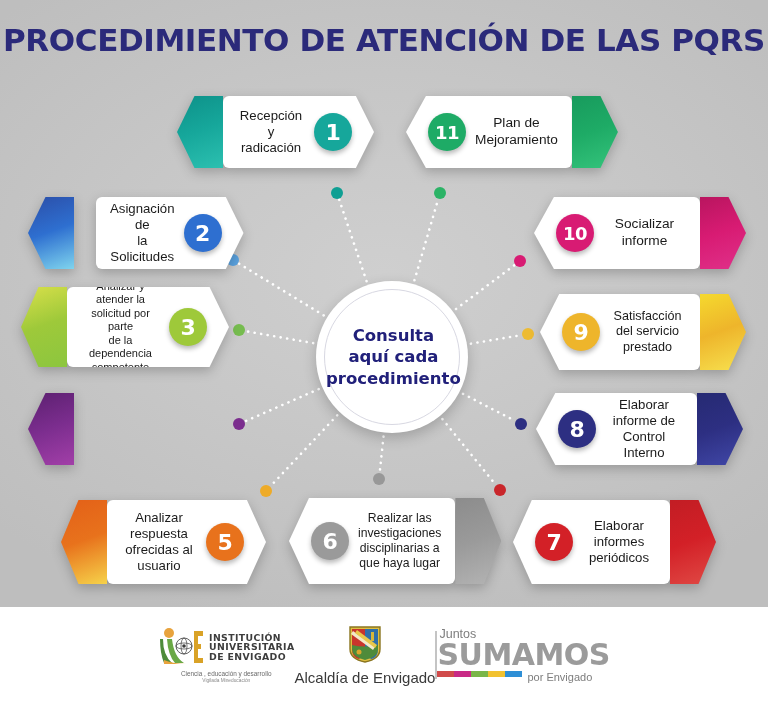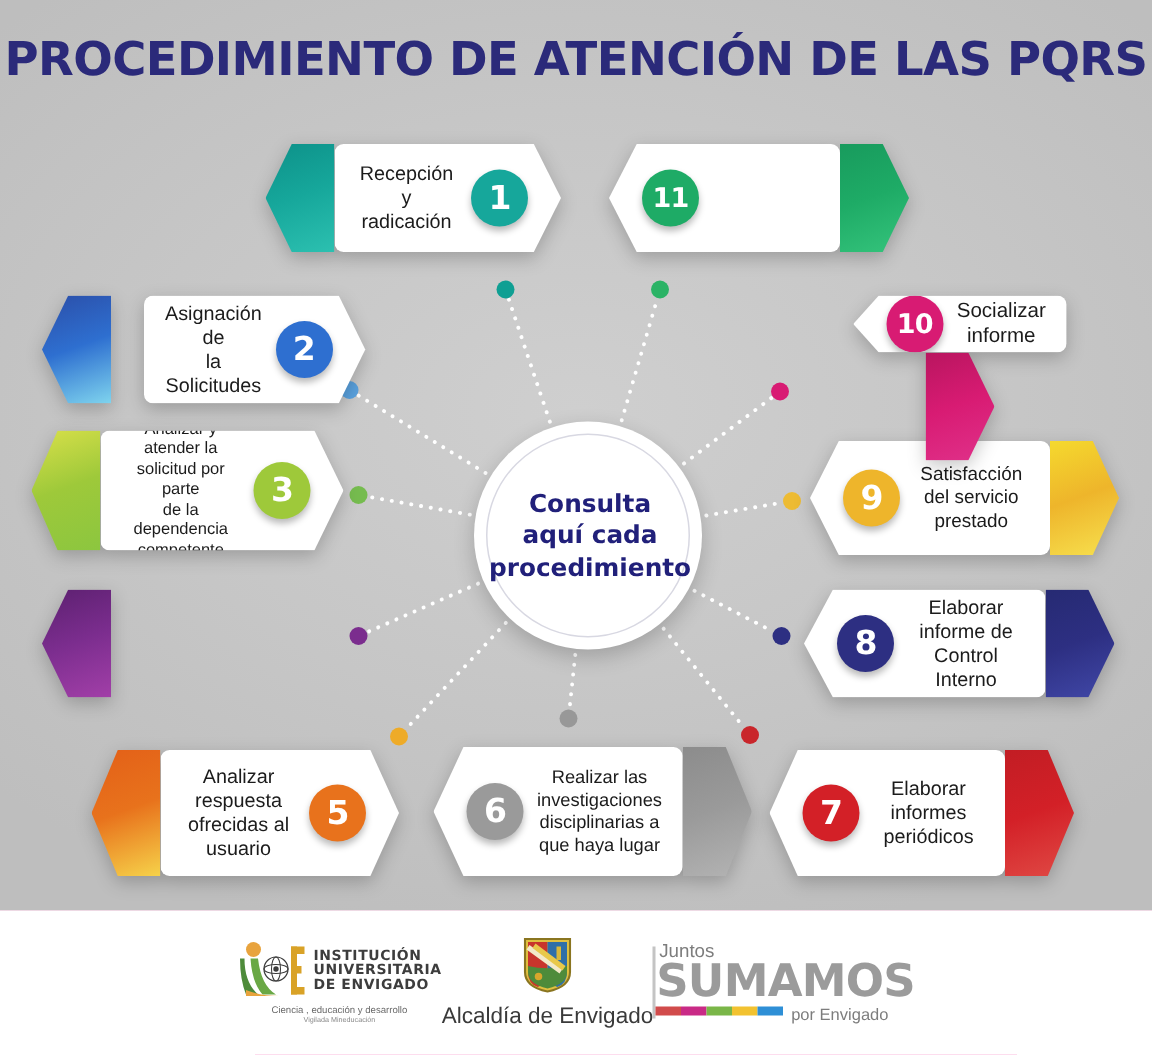--- a/index.html
+++ b/index.html
@@ -8,21 +8,21 @@
     background: #ffffff;
   }
   body {
     font-family: "Liberation Sans", sans-serif;
   }
   #infographic {
     position: relative;
     width: 768px;
     height: 703px;
     overflow: hidden;
-    background: #f9a8d4;
+    background: #fdba74;
   }
   
   #canvas-bg {
     position: absolute;
     left: 0; top: 0;
     width: 768px;
     height: 607px;
     background:
       radial-gradient(ellipse 70% 60% at 50% 45%, #cfcfcf 0%, #c6c6c6 55%, #bebebe 100%);
   }
@@ -390,35 +390,39 @@
             <div class="label" style="font-size: 12.6px;">
               <div>Satisfacción</div>
               <div>del servicio</div>
               <div>prestado</div>
             </div>
           </div>
           <div class="tail tail-right" style="height: 100%; background: linear-gradient(160deg, rgb(245, 217, 46) 0%, rgb(238, 181, 43) 48%, rgb(247, 225, 79) 100%);"></div>
         </div>
       </div>
       <div class="step" style="left: 534px; top: 197px; width: 212px; height: 72px;">
-        <div class="card-shell" style="width: 100%; height: 100%; flex-direction: column;">
+        <div class="card-shell" style="width: 100%; height: 100%;">
           <div class="body body-right" style="flex: 1 1 auto; height: 100%;">
             <div class="num two-digit left-gap" style="background: rgb(216, 27, 115);">10</div>
             <div class="label" style="font-size: 13.7px;">
               <div>Socializar</div>
               <div>informe</div>
             </div>
           </div>
           <div class="tail tail-right" style="height: 100%; background: linear-gradient(160deg, rgb(185, 21, 95) 0%, rgb(216, 27, 115) 48%, rgb(224, 49, 138) 100%);"></div>
         </div>
       </div>
       <div class="step" style="left: 406px; top: 96px; width: 200px; height: 72px;">
         <div class="card-shell" style="width: 100%; height: 100%;">
           <div class="body body-right" style="flex: 1 1 auto; height: 100%;">
             <div class="num two-digit left-gap" style="background: rgb(30, 171, 102);">11</div>
+            <div class="label" style="font-size: 13.7px;">
+              <div>Plan de</div>
+              <div>Mejoramiento</div>
+            </div>
           </div>
           <div class="tail tail-right" style="height: 100%; background: linear-gradient(160deg, rgb(24, 155, 93) 0%, rgb(30, 171, 102) 48%, rgb(53, 196, 124) 100%);"></div>
         </div>
       </div>
     </div>
 
   <div id="footer">
 
     <div class="logo" id="logo-iue">
       <div class="iue-top">

